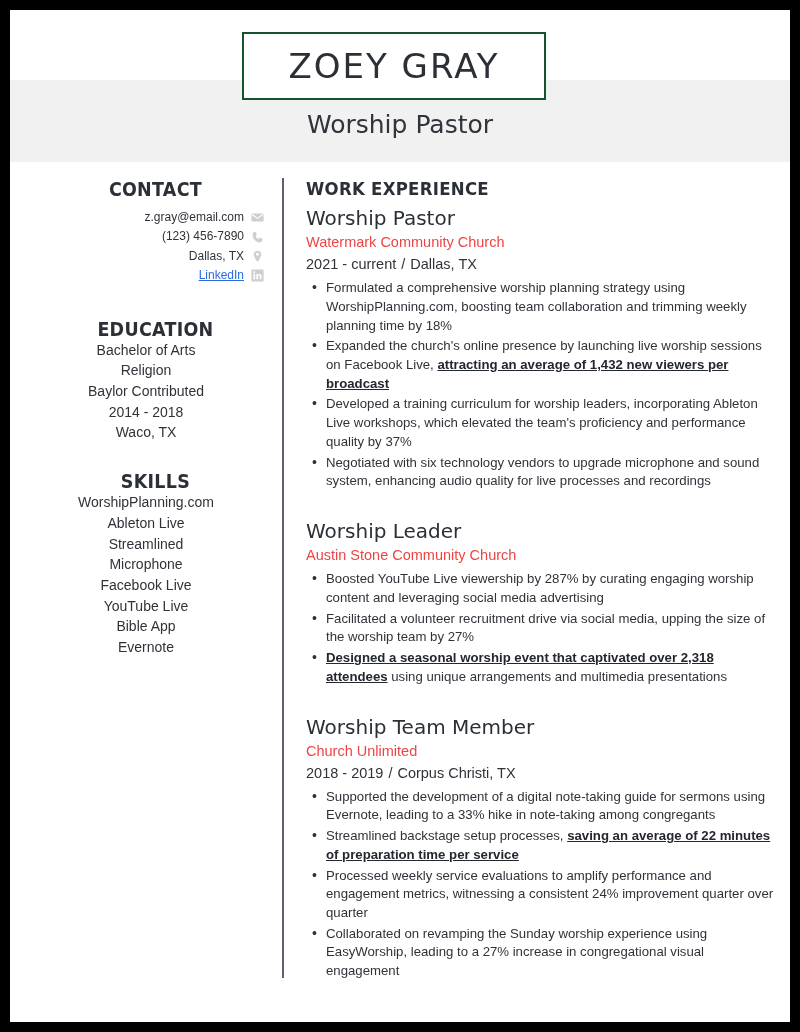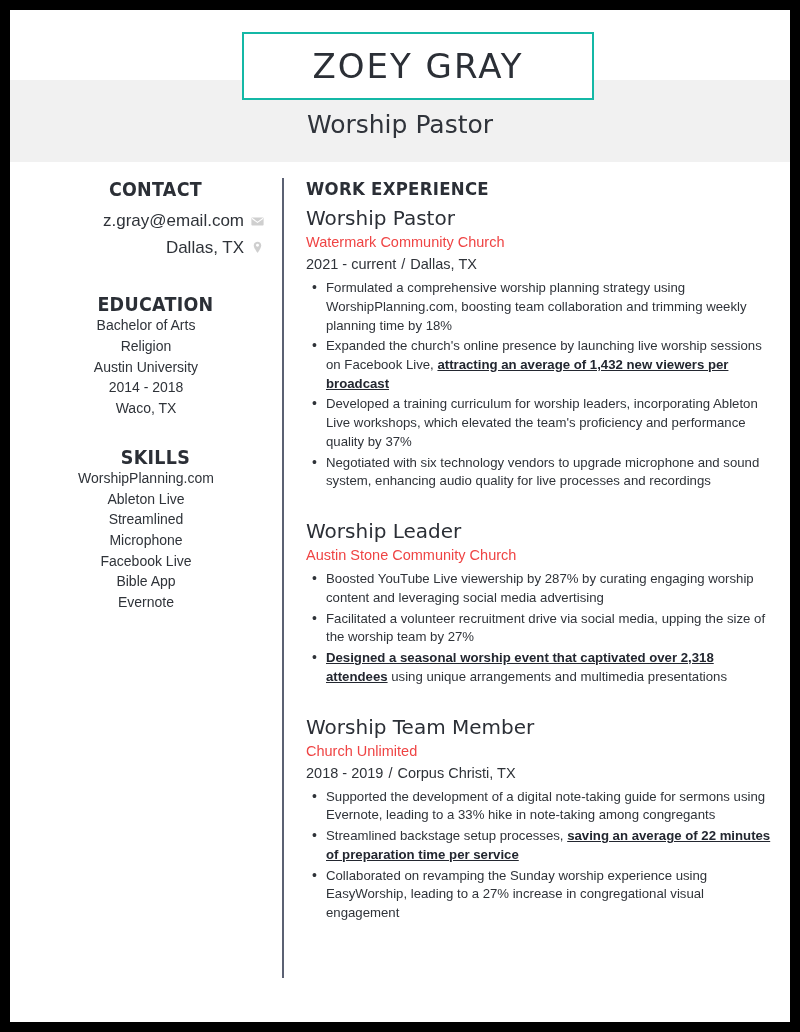--- a/index.html
+++ b/index.html
@@ -36,23 +36,23 @@
   .header-inner {
     position: absolute;
     left: 0;
     top: 0;
     width: 780px;
   }
   .name-box {
     position: absolute;
     left: 232px;
     top: 22px;
-    width: 352px;
+    width: 304px;
     height: 68px;
-    border: 2px solid #14b8a6;
+    border: 2px solid #14532d;
     background: #ffffff;
     box-sizing: border-box;
     display: flex;
     align-items: center;
     justify-content: center;
   }
   .name-text {
     font-family: "DejaVu Sans", sans-serif;
     font-size: 34px;
     font-weight: 400;
@@ -112,21 +112,21 @@
     font-size: 18px;
   }
 
   .contact-list { margin-top: 9px; }
   .contact-row {
     display: flex;
     align-items: center;
     justify-content: flex-end;
     gap: 7px;
     margin-bottom: 2px;
-    font-size: 17px;
+    font-size: 12px;
     color: #2f3339;
     line-height: 1.45;
   }
   .contact-row .ctext { white-space: nowrap; }
   .contact-row a.ctext {
     color: #2b6bdd;
     text-decoration: underline;
   }
   .ico {
     width: 13px;
@@ -224,53 +224,73 @@
       <div class="contact-row">
         <span class="ctext">z.gray@email.com</span>
         <span class="ico">
           <svg width="13" height="13" viewBox="0 0 16 16">
               <rect x="0.5" y="3" width="15" height="10" rx="1" fill="#cfcfcf"></rect>
               <path d="M1 4l7 5 7-5" stroke="#ffffff" stroke-width="1.3" fill="none"></path>
             </svg>
         </span>
       </div>
 
+      <div class="contact-row">
+        <span class="ctext">(123) 456-7890</span>
+        <span class="ico">
+          <svg width="13" height="13" viewBox="0 0 16 16">
+              <path d="M4.5 1.2c1 0 1.6 0.4 1.9 1.4l0.5 1.7c0.2 0.7 0 1.1-0.6 1.5l-0.7 0.5c0.7 1.7 1.9 2.9 3.5 3.6l0.5-0.8c0.4-0.6 0.8-0.8 1.5-0.6l1.7 0.5c1 0.3 1.4 0.9 1.4 1.9 0 2-1.4 3.1-3.2 3.1C6.2 14 2 9.9 2 4.5 2 2.6 2.8 1.2 4.5 1.2z" fill="#cfcfcf"></path>
+            </svg>
+        </span>
+      </div>
 
       <div class="contact-row">
         <span class="ctext">Dallas, TX</span>
         <span class="ico">
           <svg width="13" height="13" viewBox="0 0 16 16">
               <path d="M8 0.8c-2.6 0-4.6 2-4.6 4.6 0 3.4 4.6 9.2 4.6 9.2s4.6-5.8 4.6-9.2C12.6 2.8 10.6 0.8 8 0.8z" fill="#cfcfcf"></path>
               <circle cx="8" cy="5.3" r="1.8" fill="#ffffff"></circle>
             </svg>
         </span>
       </div>
 
+      <div class="contact-row">
+        <a class="ctext" href="#">LinkedIn</a>
+        <span class="ico">
+          <svg width="13" height="13" viewBox="0 0 16 16">
+              <rect x="0.5" y="0.5" width="15" height="15" rx="1.5" fill="#cfcfcf"></rect>
+              <rect x="3" y="6.2" width="2.1" height="6.5" fill="#ffffff"></rect>
+              <circle cx="4.05" cy="4" r="1.25" fill="#ffffff"></circle>
+              <path d="M6.6 6.2h2v0.9c0.4-0.7 1.1-1.05 2-1.05 1.5 0 2.3 0.9 2.3 2.7v3.95h-2.1V9.2c0-0.9-0.35-1.35-1.05-1.35-0.75 0-1.15 0.5-1.15 1.4v3.5H6.6z" fill="#ffffff"></path>
+            </svg>
+        </span>
+      </div>
     </div>
 
     <div class="gap-lg"></div>
 
     <div class="sec-head">EDUCATION</div>
     <div class="edu-block">
       <div class="edu-line">Bachelor of Arts</div>
       <div class="edu-line">Religion</div>
-      <div class="edu-line">Austin University</div>
+      <div class="edu-line">Baylor Contributed</div>
       <div class="edu-line">2014 - 2018</div>
       <div class="edu-line">Waco, TX</div>
     </div>
 
     <div class="gap-md"></div>
 
     <div class="sec-head">SKILLS</div>
     <div class="skill-block">
       <div class="skill-line">WorshipPlanning.com</div>
       <div class="skill-line">Ableton Live</div>
       <div class="skill-line">Streamlined</div>
       <div class="skill-line">Microphone</div>
       <div class="skill-line">Facebook Live</div>
+      <div class="skill-line">YouTube Live</div>
       <div class="skill-line">Bible App</div>
       <div class="skill-line">Evernote</div>
     </div>
   </div>
 
   <div class="right-col">
     <div class="sec-head">WORK EXPERIENCE</div>
 
     <div class="job">
       <div class="job-role">Worship Pastor</div>
@@ -302,18 +322,19 @@
 
     <div class="job">
       <div class="job-role">Worship Team Member</div>
       <div class="job-org">Church Unlimited</div>
       <div class="job-meta">
         <span>2018 - 2019</span><span class="sep">/</span><span>Corpus Christi, TX</span>
       </div>
       <ul class="bullets">
         <li><span>Supported the development of a digital note-taking guide for sermons using Evernote, leading to a 33% hike in note-taking among congregants</span><span class="hl"></span><span></span></li>
         <li><span>Streamlined backstage setup processes, </span><span class="hl">saving an average of 22 minutes of preparation time per service</span><span></span></li>
+        <li><span>Processed weekly service evaluations to amplify performance and engagement metrics, witnessing a consistent 24% improvement quarter over quarter</span><span class="hl"></span><span></span></li>
         <li><span>Collaborated on revamping the Sunday worship experience using EasyWorship, leading to a 27% increase in congregational visual engagement</span><span class="hl"></span><span></span></li>
       </ul>
     </div>
 
   </div>
 </div>
 
 </body></html>

